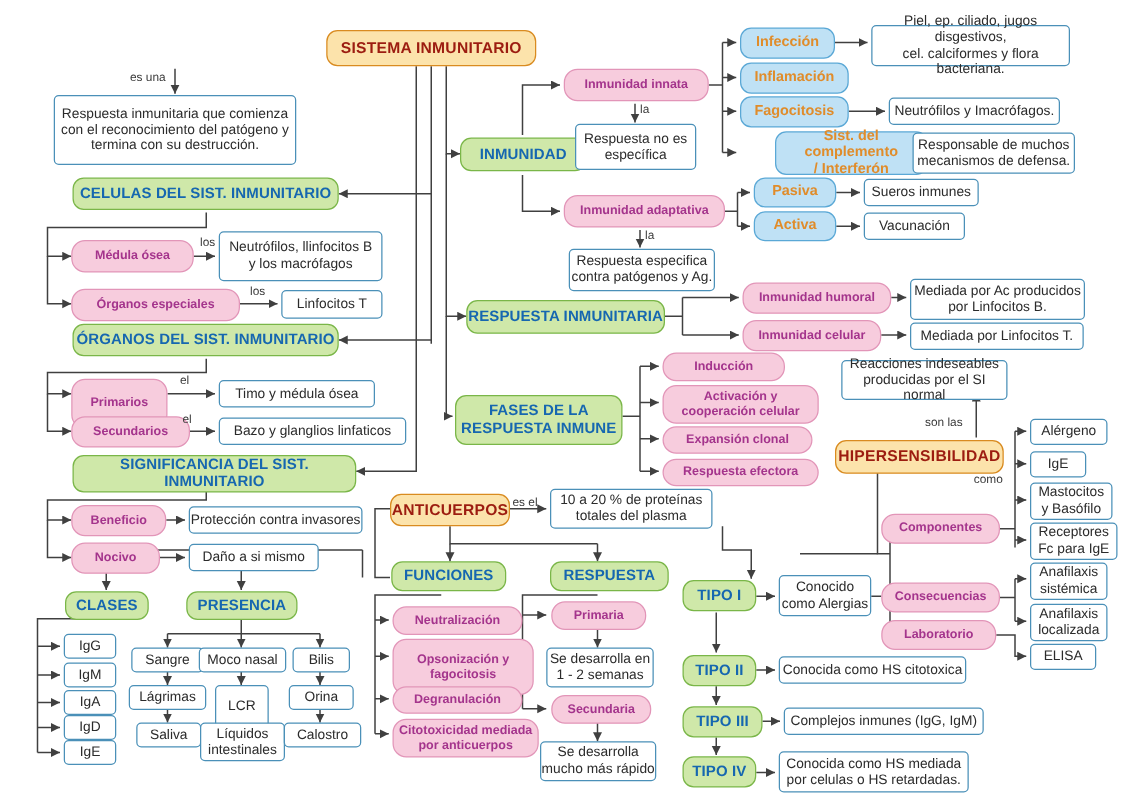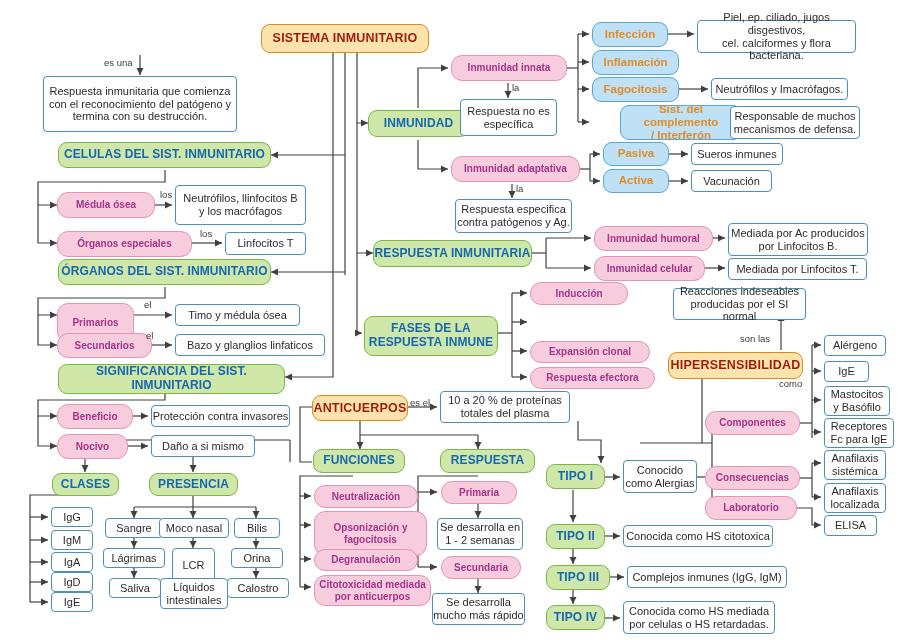--- a/index.html
+++ b/index.html
@@ -318,20 +318,22 @@
   <div class="node n-green" style="left:373px; top:240px; width:159px; height:27px;">RESPUESTA INMUNITARIA</div>
   <div class="node n-pink" style="left:594px; top:226px; width:119px; height:25px;">Inmunidad humoral</div>
   <div class="node n-white" style="left:728px; top:223px; width:140px; height:33px;">Mediada por Ac producidos
 por Linfocitos B.</div>
   <div class="node n-pink" style="left:594px; top:256px; width:111px; height:25px;">Inmunidad celular</div>
   <div class="node n-white" style="left:728px; top:258px; width:139px; height:22px;">Mediada por Linfocitos T.</div>
 
   <div class="node n-green" style="left:364px; top:316px; width:134px; height:40px;">FASES DE LA
 RESPUESTA INMUNE</div>
   <div class="node n-pink" style="left:530px; top:282px; width:98px;  height:23px;">Inducción</div>
+  <div class="node n-pink" style="left:530px; top:308px; width:125px; height:31px;">Activación y
+cooperación celular</div>
   <div class="node n-pink" style="left:530px; top:341px; width:120px; height:22px;">Expansión clonal</div>
   <div class="node n-pink" style="left:530px; top:367px; width:125px; height:22px;">Respuesta efectora</div>
 
   <div class="node n-orange" style="left:312px; top:395px; width:96px; height:26px;">ANTICUERPOS</div>
   <div class="node n-white" style="left:440px; top:391px; width:130px; height:32px;">10 a 20 % de proteínas
 totales del plasma</div>
 
   <div class="node n-green" style="left:313px; top:449px; width:92px;  height:24px;">FUNCIONES</div>
   <div class="node n-pink" style="left:314px; top:485px; width:104px; height:23px;">Neutralización</div>
   <div class="node n-pink" style="left:314px; top:511px; width:113px; height:45px;">Opsonización y

